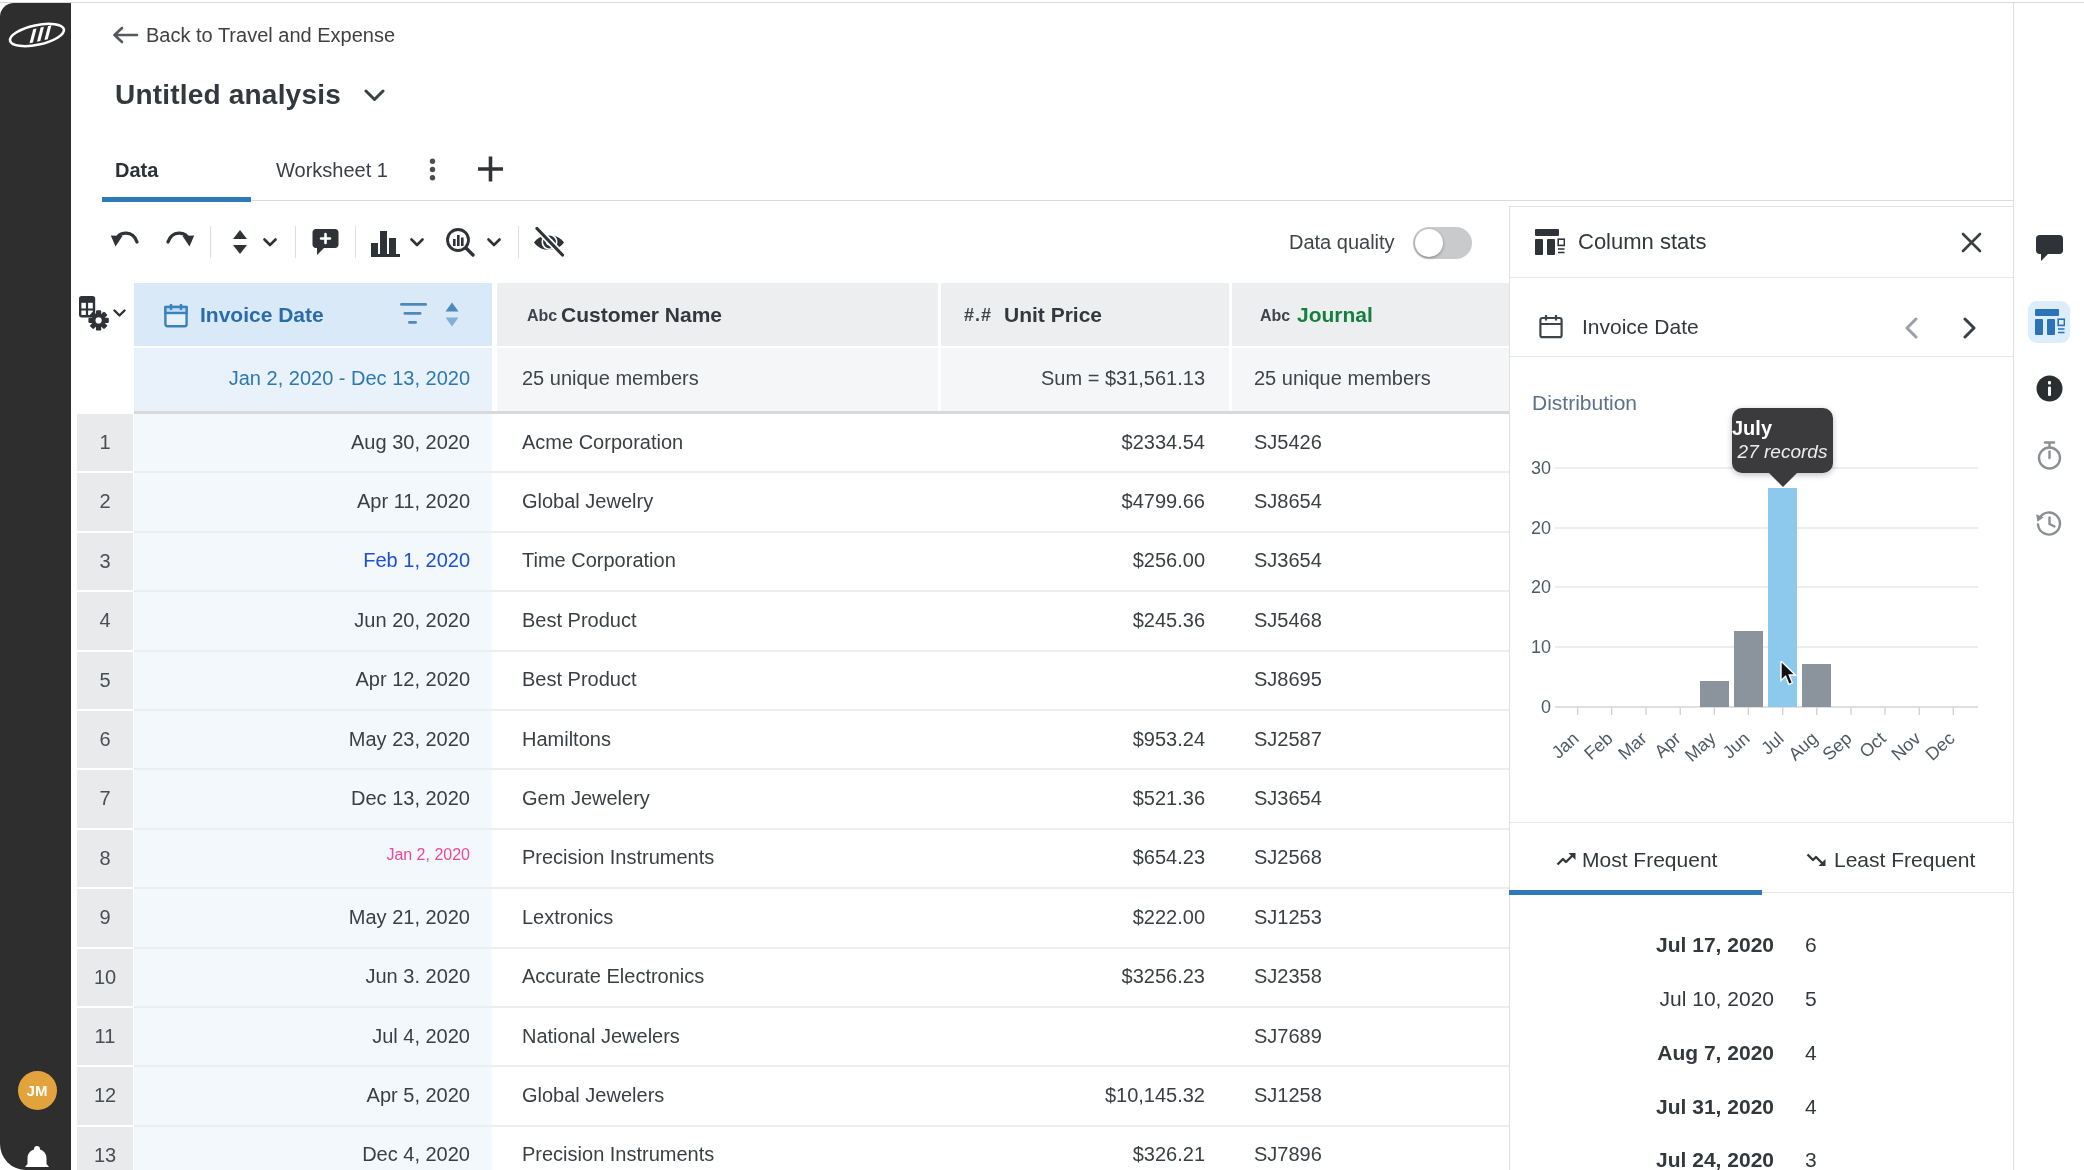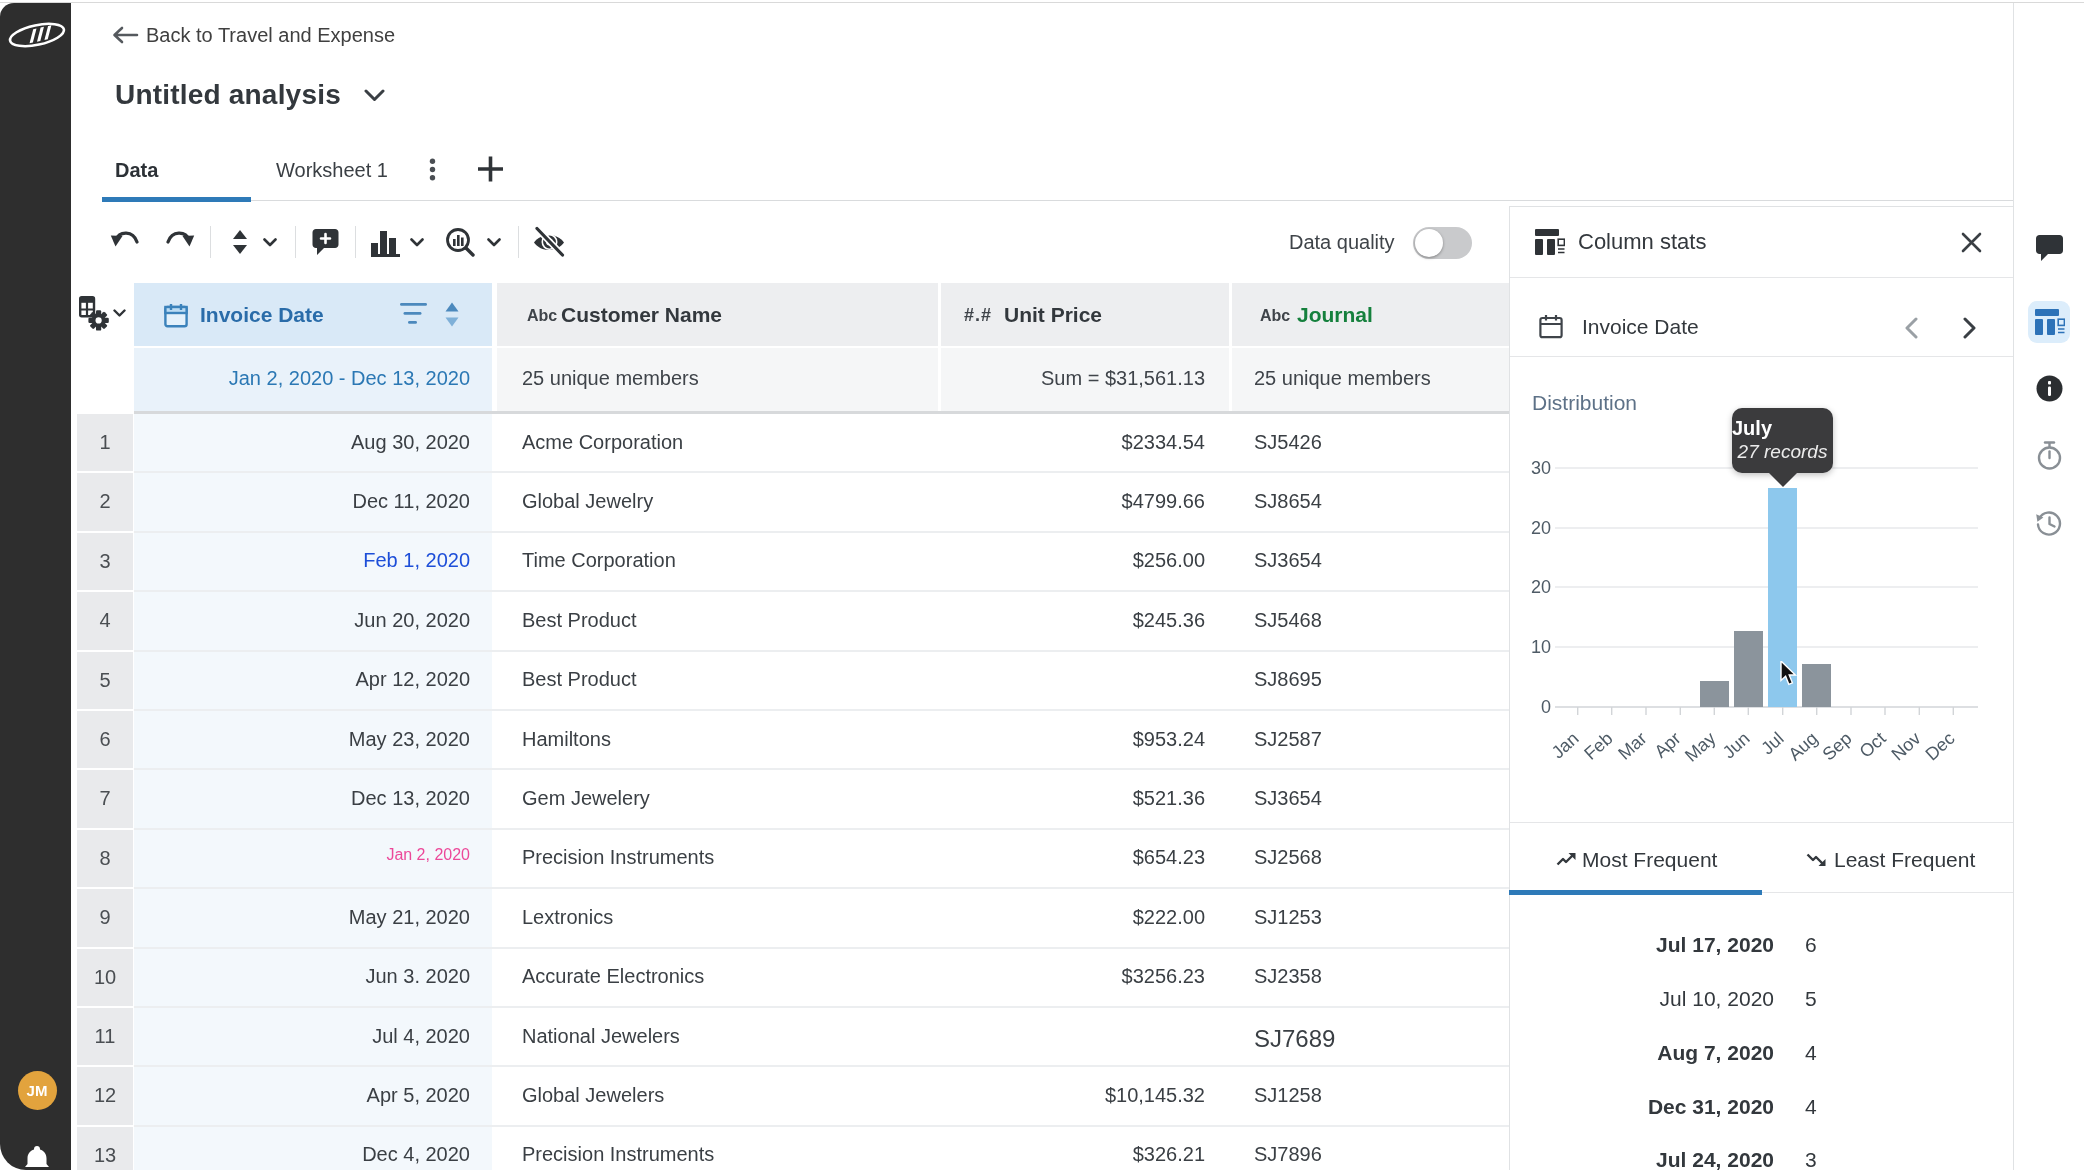--- a/index.html
+++ b/index.html
@@ -168,21 +168,21 @@
 <div class="ab" style="left:134px;top:414.0px;width:358px;height:57.4px;background:#f3f8fc"></div>
 <div class="ab" style="left:134px;top:471.4px;width:1375px;height:2px;background:#eceef0"></div>
 <div class="ab r" style="left:200px;top:430.5px;width:270px;font-size:20px;color:#3a3f44">Aug 30, 2020</div>
 <div class="ab" style="left:522px;top:430.5px;font-size:20px;color:#3a3f44">Acme Corporation</div>
 <div class="ab r" style="left:985px;top:430.5px;width:220px;font-size:20px;color:#3a3f44">$2334.54</div>
 <div class="ab" style="left:1254px;top:430.5px;font-size:20px;color:#3a3f44">SJ5426</div>
 
 <div class="ab" style="left:77px;top:473.4px;width:56px;height:57.4px;background:#e9eaec;color:#4a4e52;font-size:20px;text-align:center;line-height:57px">2</div>
 <div class="ab" style="left:134px;top:473.4px;width:358px;height:57.4px;background:#f3f8fc"></div>
 <div class="ab" style="left:134px;top:530.8px;width:1375px;height:2px;background:#eceef0"></div>
-<div class="ab r" style="left:200px;top:489.9px;width:270px;font-size:20px;color:#3a3f44">Dec 11, 2020</div>
+<div class="ab r" style="left:200px;top:489.9px;width:270px;font-size:20px;color:#3a3f44">Apr 11, 2020</div>
 <div class="ab" style="left:522px;top:489.9px;font-size:20px;color:#3a3f44">Global Jewelry</div>
 <div class="ab r" style="left:985px;top:489.9px;width:220px;font-size:20px;color:#3a3f44">$4799.66</div>
 <div class="ab" style="left:1254px;top:489.9px;font-size:20px;color:#3a3f44">SJ8654</div>
 
 <div class="ab" style="left:77px;top:532.8px;width:56px;height:57.4px;background:#e9eaec;color:#4a4e52;font-size:20px;text-align:center;line-height:57px">3</div>
 <div class="ab" style="left:134px;top:532.8px;width:358px;height:57.4px;background:#f3f8fc"></div>
 <div class="ab" style="left:134px;top:590.2px;width:1375px;height:2px;background:#eceef0"></div>
 <div class="ab r" style="left:200px;top:549.3px;width:270px;font-size:20px;color:#1d4ed8">Feb 1, 2020</div>
 <div class="ab" style="left:522px;top:549.3px;font-size:20px;color:#3a3f44">Time Corporation</div>
 <div class="ab r" style="left:985px;top:549.3px;width:220px;font-size:20px;color:#3a3f44">$256.00</div>
@@ -243,21 +243,21 @@
 <div class="ab" style="left:522px;top:965.1px;font-size:20px;color:#3a3f44">Accurate Electronics</div>
 <div class="ab r" style="left:985px;top:965.1px;width:220px;font-size:20px;color:#3a3f44">$3256.23</div>
 <div class="ab" style="left:1254px;top:965.1px;font-size:20px;color:#3a3f44">SJ2358</div>
 
 <div class="ab" style="left:77px;top:1008.0px;width:56px;height:57.4px;background:#e9eaec;color:#4a4e52;font-size:20px;text-align:center;line-height:57px">11</div>
 <div class="ab" style="left:134px;top:1008.0px;width:358px;height:57.4px;background:#f3f8fc"></div>
 <div class="ab" style="left:134px;top:1065.4px;width:1375px;height:2px;background:#eceef0"></div>
 <div class="ab r" style="left:200px;top:1024.5px;width:270px;font-size:20px;color:#3a3f44">Jul 4, 2020</div>
 <div class="ab" style="left:522px;top:1024.5px;font-size:20px;color:#3a3f44">National Jewelers</div>
 <div class="ab r" style="left:985px;top:1024.5px;width:220px;font-size:20px;color:#3a3f44"></div>
-<div class="ab" style="left:1254px;top:1024.5px;font-size:24px;color:#3a3f44">SJ7689</div>
+<div class="ab" style="left:1254px;top:1024.5px;font-size:20px;color:#3a3f44">SJ7689</div>
 
 <div class="ab" style="left:77px;top:1067.4px;width:56px;height:57.4px;background:#e9eaec;color:#4a4e52;font-size:20px;text-align:center;line-height:57px">12</div>
 <div class="ab" style="left:134px;top:1067.4px;width:358px;height:57.4px;background:#f3f8fc"></div>
 <div class="ab" style="left:134px;top:1124.8px;width:1375px;height:2px;background:#eceef0"></div>
 <div class="ab r" style="left:200px;top:1083.9px;width:270px;font-size:20px;color:#3a3f44">Apr 5, 2020</div>
 <div class="ab" style="left:522px;top:1083.9px;font-size:20px;color:#3a3f44">Global Jewelers</div>
 <div class="ab r" style="left:985px;top:1083.9px;width:220px;font-size:20px;color:#3a3f44">$10,145.32</div>
 <div class="ab" style="left:1254px;top:1083.9px;font-size:20px;color:#3a3f44">SJ1258</div>
 
 <div class="ab" style="left:77px;top:1126.8px;width:56px;height:57.4px;background:#e9eaec;color:#4a4e52;font-size:20px;text-align:center;line-height:57px">13</div>
@@ -369,21 +369,21 @@
 <div class="ab" style="left:1834px;top:848px;font-size:21px;color:#33383d">Least Frequent</div>
 <div class="ab" style="left:1762px;top:892px;width:251px;height:1px;background:#e5e6e8"></div>
 <div class="ab" style="left:1509px;top:890px;width:253px;height:5px;background:#2e7ab8"></div>
 
 <div class="ab r" style="left:1574px;top:933px;width:200px;font-size:21px;font-weight:bold;color:#33383d">Jul 17, 2020</div>
 <div class="ab" style="left:1805px;top:933px;font-size:21px;color:#33383d">6</div>
 <div class="ab r" style="left:1574px;top:987px;width:200px;font-size:21px;font-weight:normal;color:#33383d">Jul 10, 2020</div>
 <div class="ab" style="left:1805px;top:987px;font-size:21px;color:#33383d">5</div>
 <div class="ab r" style="left:1574px;top:1041px;width:200px;font-size:21px;font-weight:bold;color:#33383d">Aug 7, 2020</div>
 <div class="ab" style="left:1805px;top:1041px;font-size:21px;color:#33383d">4</div>
-<div class="ab r" style="left:1574px;top:1095px;width:200px;font-size:21px;font-weight:bold;color:#33383d">Dec 31, 2020</div>
+<div class="ab r" style="left:1574px;top:1095px;width:200px;font-size:21px;font-weight:bold;color:#33383d">Jul 31, 2020</div>
 <div class="ab" style="left:1805px;top:1095px;font-size:21px;color:#33383d">4</div>
 <div class="ab r" style="left:1574px;top:1148px;width:200px;font-size:21px;font-weight:bold;color:#33383d">Jul 24, 2020</div>
 <div class="ab" style="left:1805px;top:1148px;font-size:21px;color:#33383d">3</div>
 
 <div class="ab" style="left:2013px;top:3px;width:71px;height:1167px;background:#fff;border-left:1px solid #e0e2e4"></div>
 
 <svg class="ab" style="left:2035px;top:234px" width="29" height="28" viewBox="0 0 29 28">
   <path d="M4.5 1 L24.5 1 C26.5 1 28 2.5 28 4.5 L28 16.5 C28 18.5 26.5 20 24.5 20 L13 20 L6 27 L6 20 L4.5 20 C2.5 20 1 18.5 1 16.5 L1 4.5 C1 2.5 2.5 1 4.5 1 Z" fill="#2f3337"></path>
 </svg>
 

